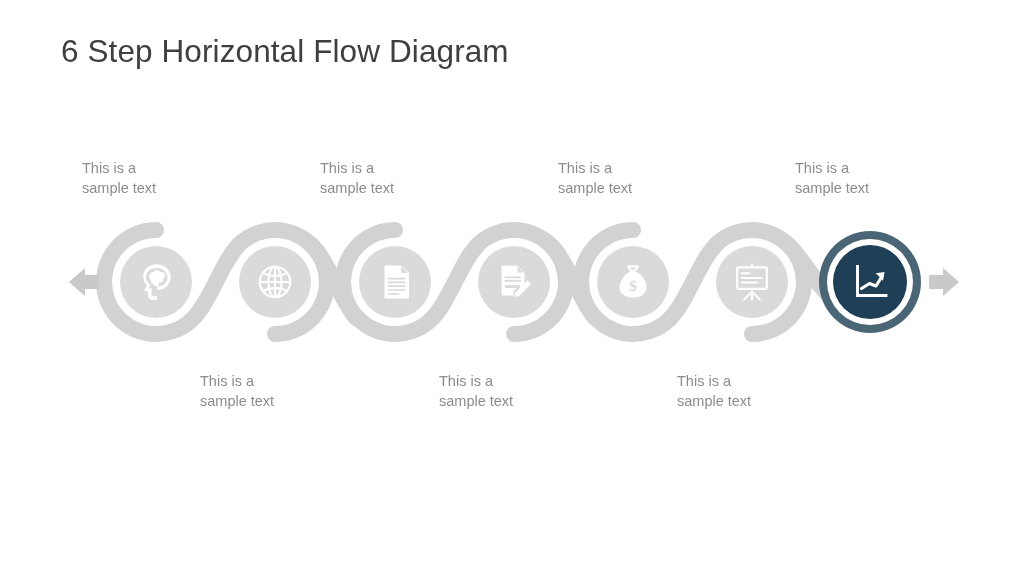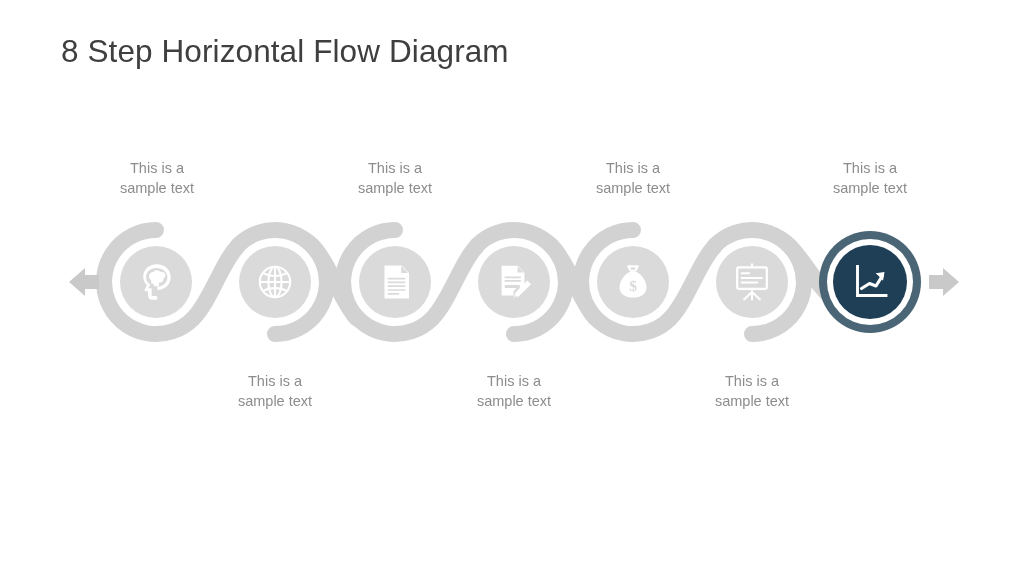--- a/index.html
+++ b/index.html
@@ -41,33 +41,33 @@
     position: absolute;
     left: 0;
     top: 0;
     width: 1024px;
     height: 576px;
   }
 
   .step-label {
     position: absolute;
     width: 150px;
-    text-align: center;
+    text-align: left;
     font-size: 14.5px;
     line-height: 20px;
     color: #8c8c8c;
     white-space: pre-line;
   }
 </style>
 </head>
 <body>
 
 <div id="slide">
 
-  <div id="slide-title">8 Step Horizontal Flow Diagram</div>
+  <div id="slide-title">6 Step Horizontal Flow Diagram</div>
 
   <svg id="diagram-svg" viewBox="0 0 1024 576">
     <defs>
 
       <symbol id="ico-head-brain" viewBox="0 0 48 48">
         <path fill="#fff" d="M24.6 7.5c-6.9 0-12.4 4.9-12.4 11.3 0 3.3 1.3 6 3.4 8.1l-2.1 4.3c-.3.6.1 1.3.8 1.3h2.3v4.1c0 2.1 1.7 3.8 3.8 3.8h4.6v-3.4h-4.1c-.5 0-.9-.4-.9-.9v-6.4h-3l1.6-3.3-.9-.8c-1.9-1.7-2.9-3.8-2.9-6.3 0-4.6 4-8.3 9.8-8.3 5.6 0 9.9 3.8 9.9 8.6 0 4.9-3.9 8.6-9.3 8.6v3.1c7 0 12.4-5.1 12.4-11.7C37.6 12.5 31.8 7.5 24.6 7.5z"></path>
         <path fill="#fff" d="M22.3 14.6c-2.6 0-4.7 1.9-4.7 4.3 0 1.5.8 2.8 2 3.6v2.2c0 .5.4.9.9.9h1.5v1.7c0 .4.3.7.7.7h3.3c.4 0 .7-.3.7-.7v-2.8h1.1c1.8 0 3.2-1.4 3.2-3.1v-.9c1-.6 1.6-1.6 1.6-2.8 0-1.8-1.5-3.2-3.4-3.2-.4 0-.8.1-1.2.2-.8-1-2.1-1.6-3.5-1.6-.7 0-1.4.2-2.2.5z"></path>
       </symbol>
 
       <symbol id="ico-globe" viewBox="0 0 48 48">

